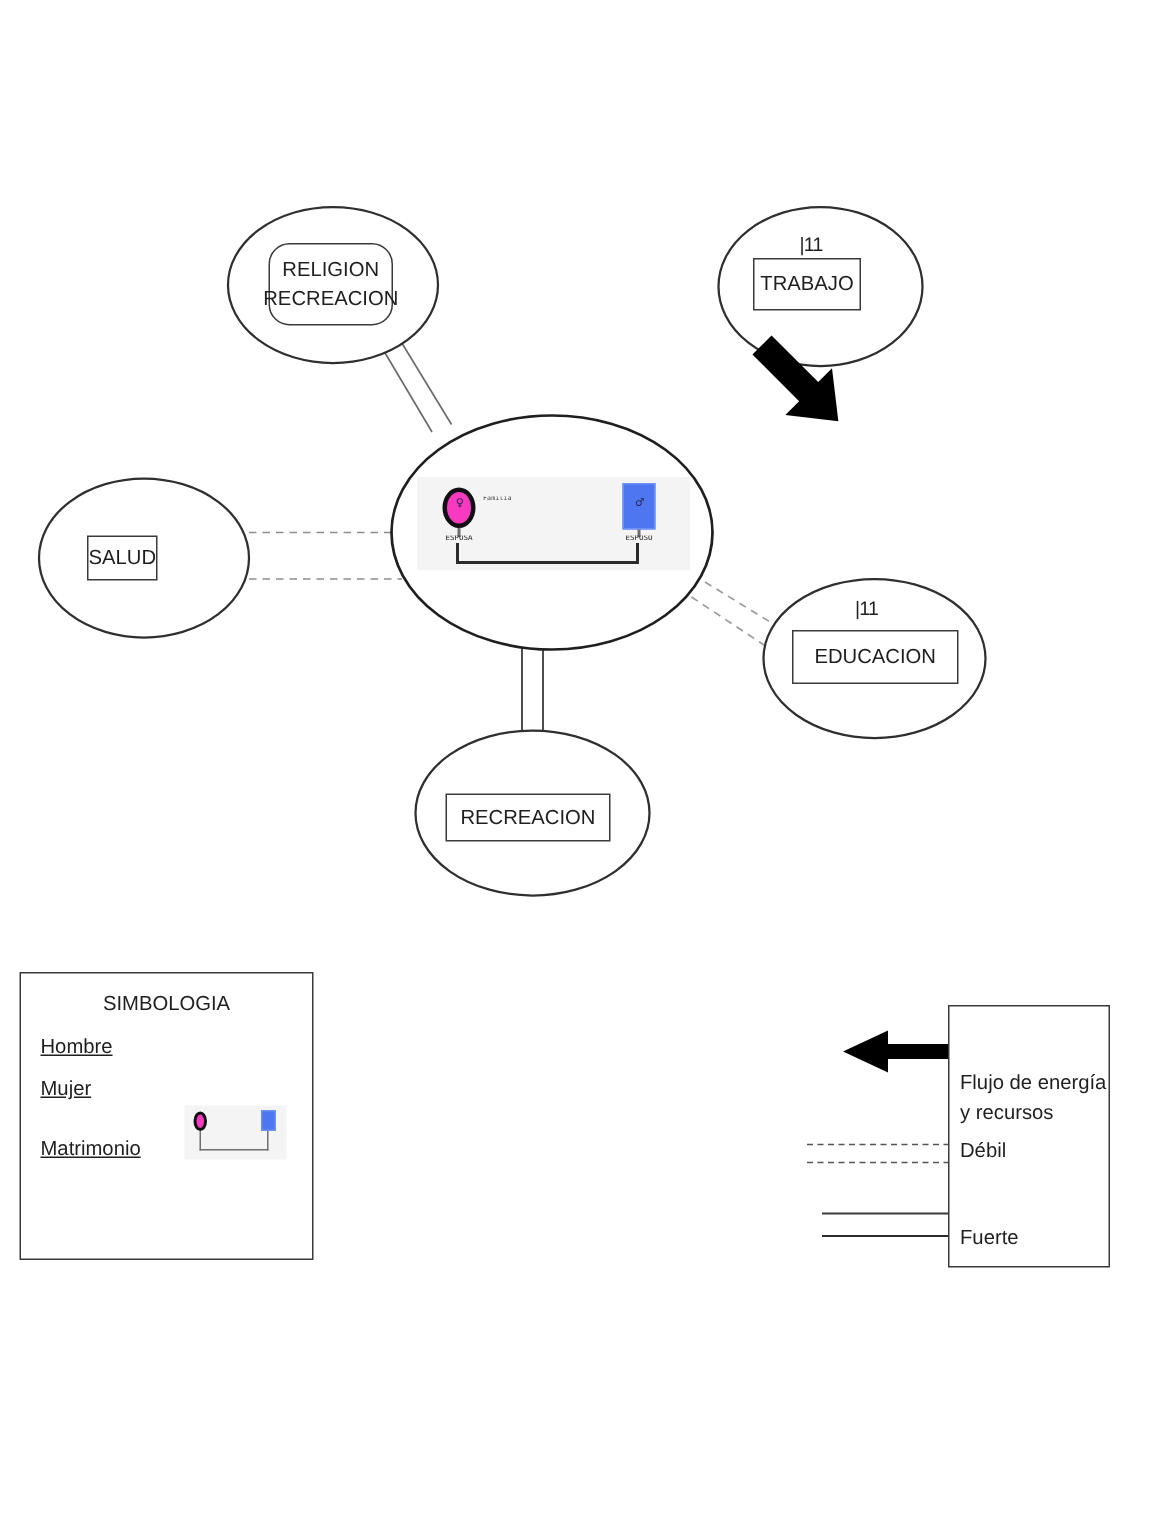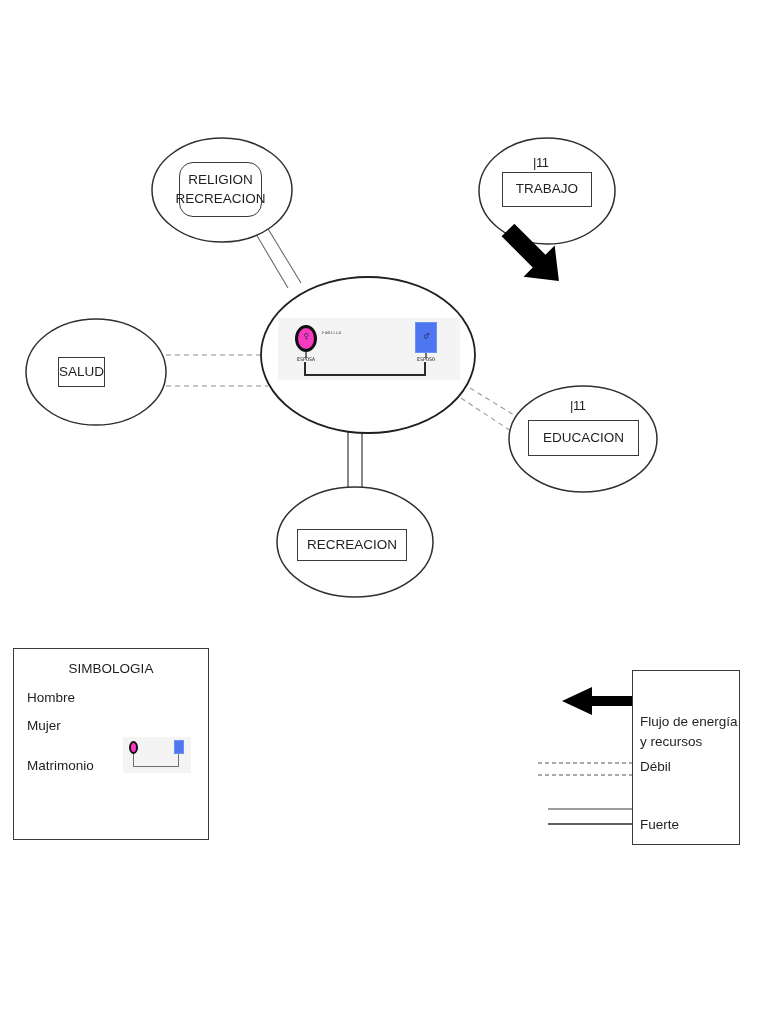--- a/index.html
+++ b/index.html
@@ -133,20 +133,21 @@
     width: 100%;
     text-align: center;
     font-size: 13.5px;
     color: #1f1f1f;
   }
   .legend-row-label {
     position: absolute;
     font-size: 13.5px;
     color: #1f1f1f;
     white-space: nowrap;
+    text-decoration: underline;
   }
   .flow-label {
     position: absolute;
     font-size: 13.5px;
     color: #1f1f1f;
     line-height: 1.45;
     white-space: pre-line;
   }
 </style>
 </head>
@@ -189,21 +190,21 @@
       <polygon points="0,-9 44,-9 44,-22 72,0 44,22 44,9 0,9" fill="#000000"></polygon>
     </g>
   </svg>
 
   <div class="node-box" style="left:179px; top:162px; width:83px; height:55px;border-radius:14px;">
     <span class="line">RELIGION</span>
     <span class="line">RECREACION</span>
   </div>
 
   <div class="node-superscript" style="left:533px; top:155px;">|11</div>
-  <div class="node-box" style="left:502px; top:172px; width:90px; height:35px;align-items:center;">
+  <div class="node-box" style="left:502px; top:172px; width:72px; height:35px;align-items:center;">
     <span class="line">TRABAJO</span>
   </div>
 
   <div class="node-box" style="left:58px; top:357px; width:47px; height:30px;">
     <span class="line">SALUD</span>
   </div>
 
   <div class="node-superscript" style="left:570px; top:398px;">|11</div>
   <div class="node-box" style="left:528px; top:420px; width:111px; height:36px;">
     <span class="line">EDUCACION</span>

